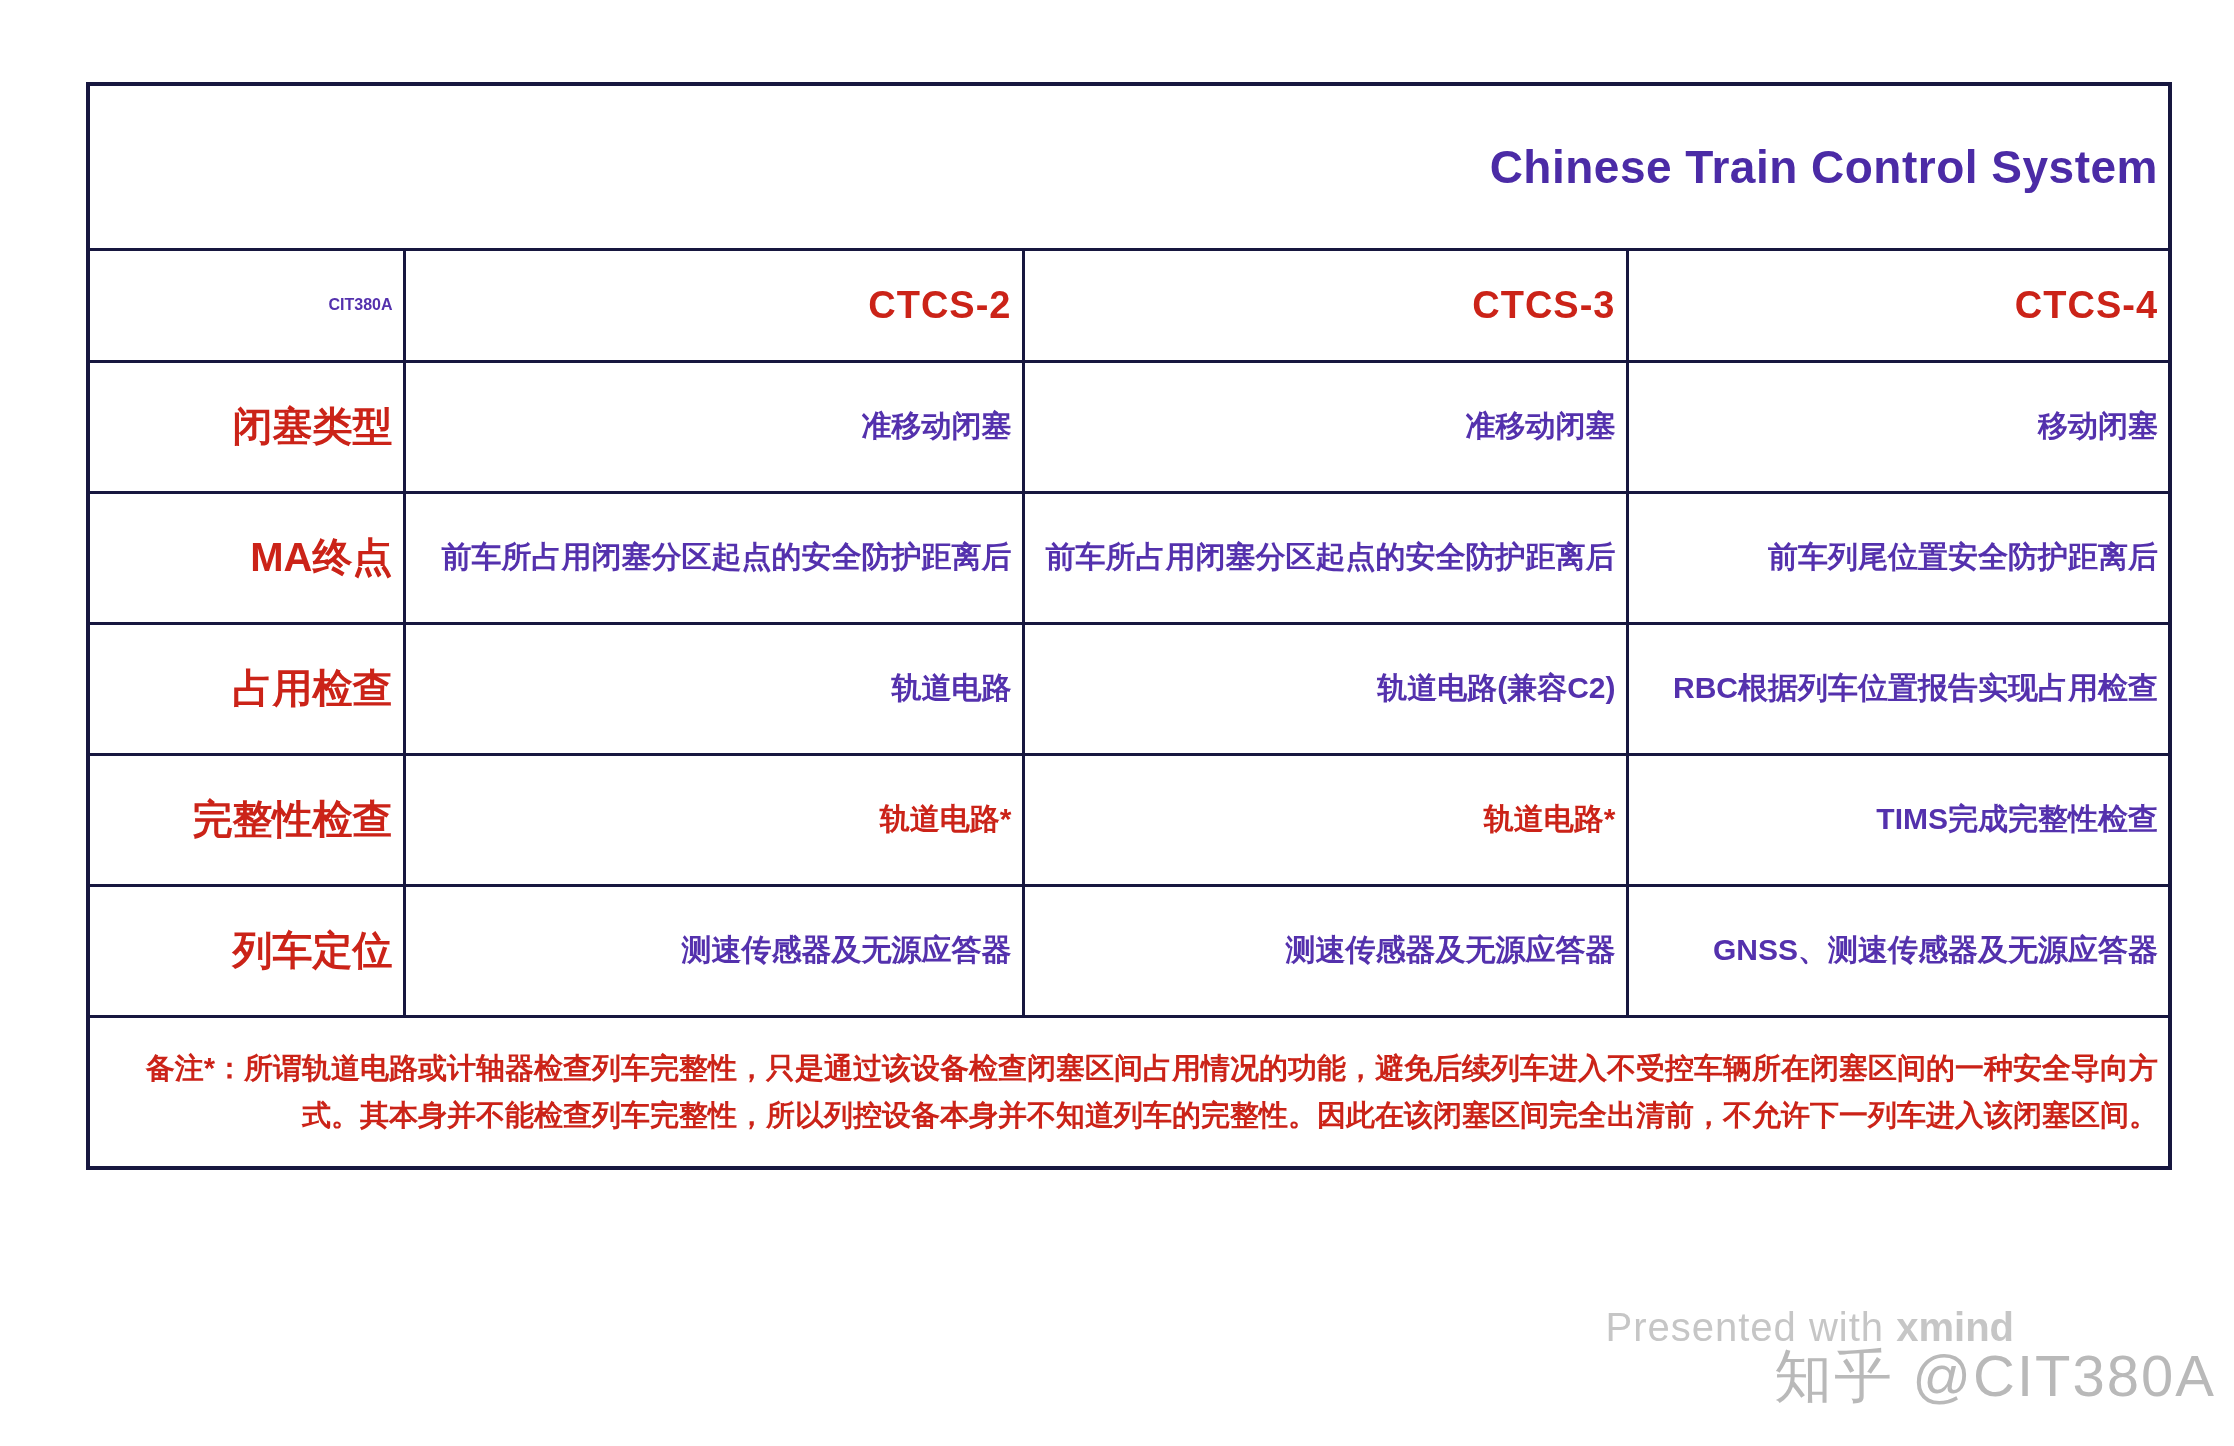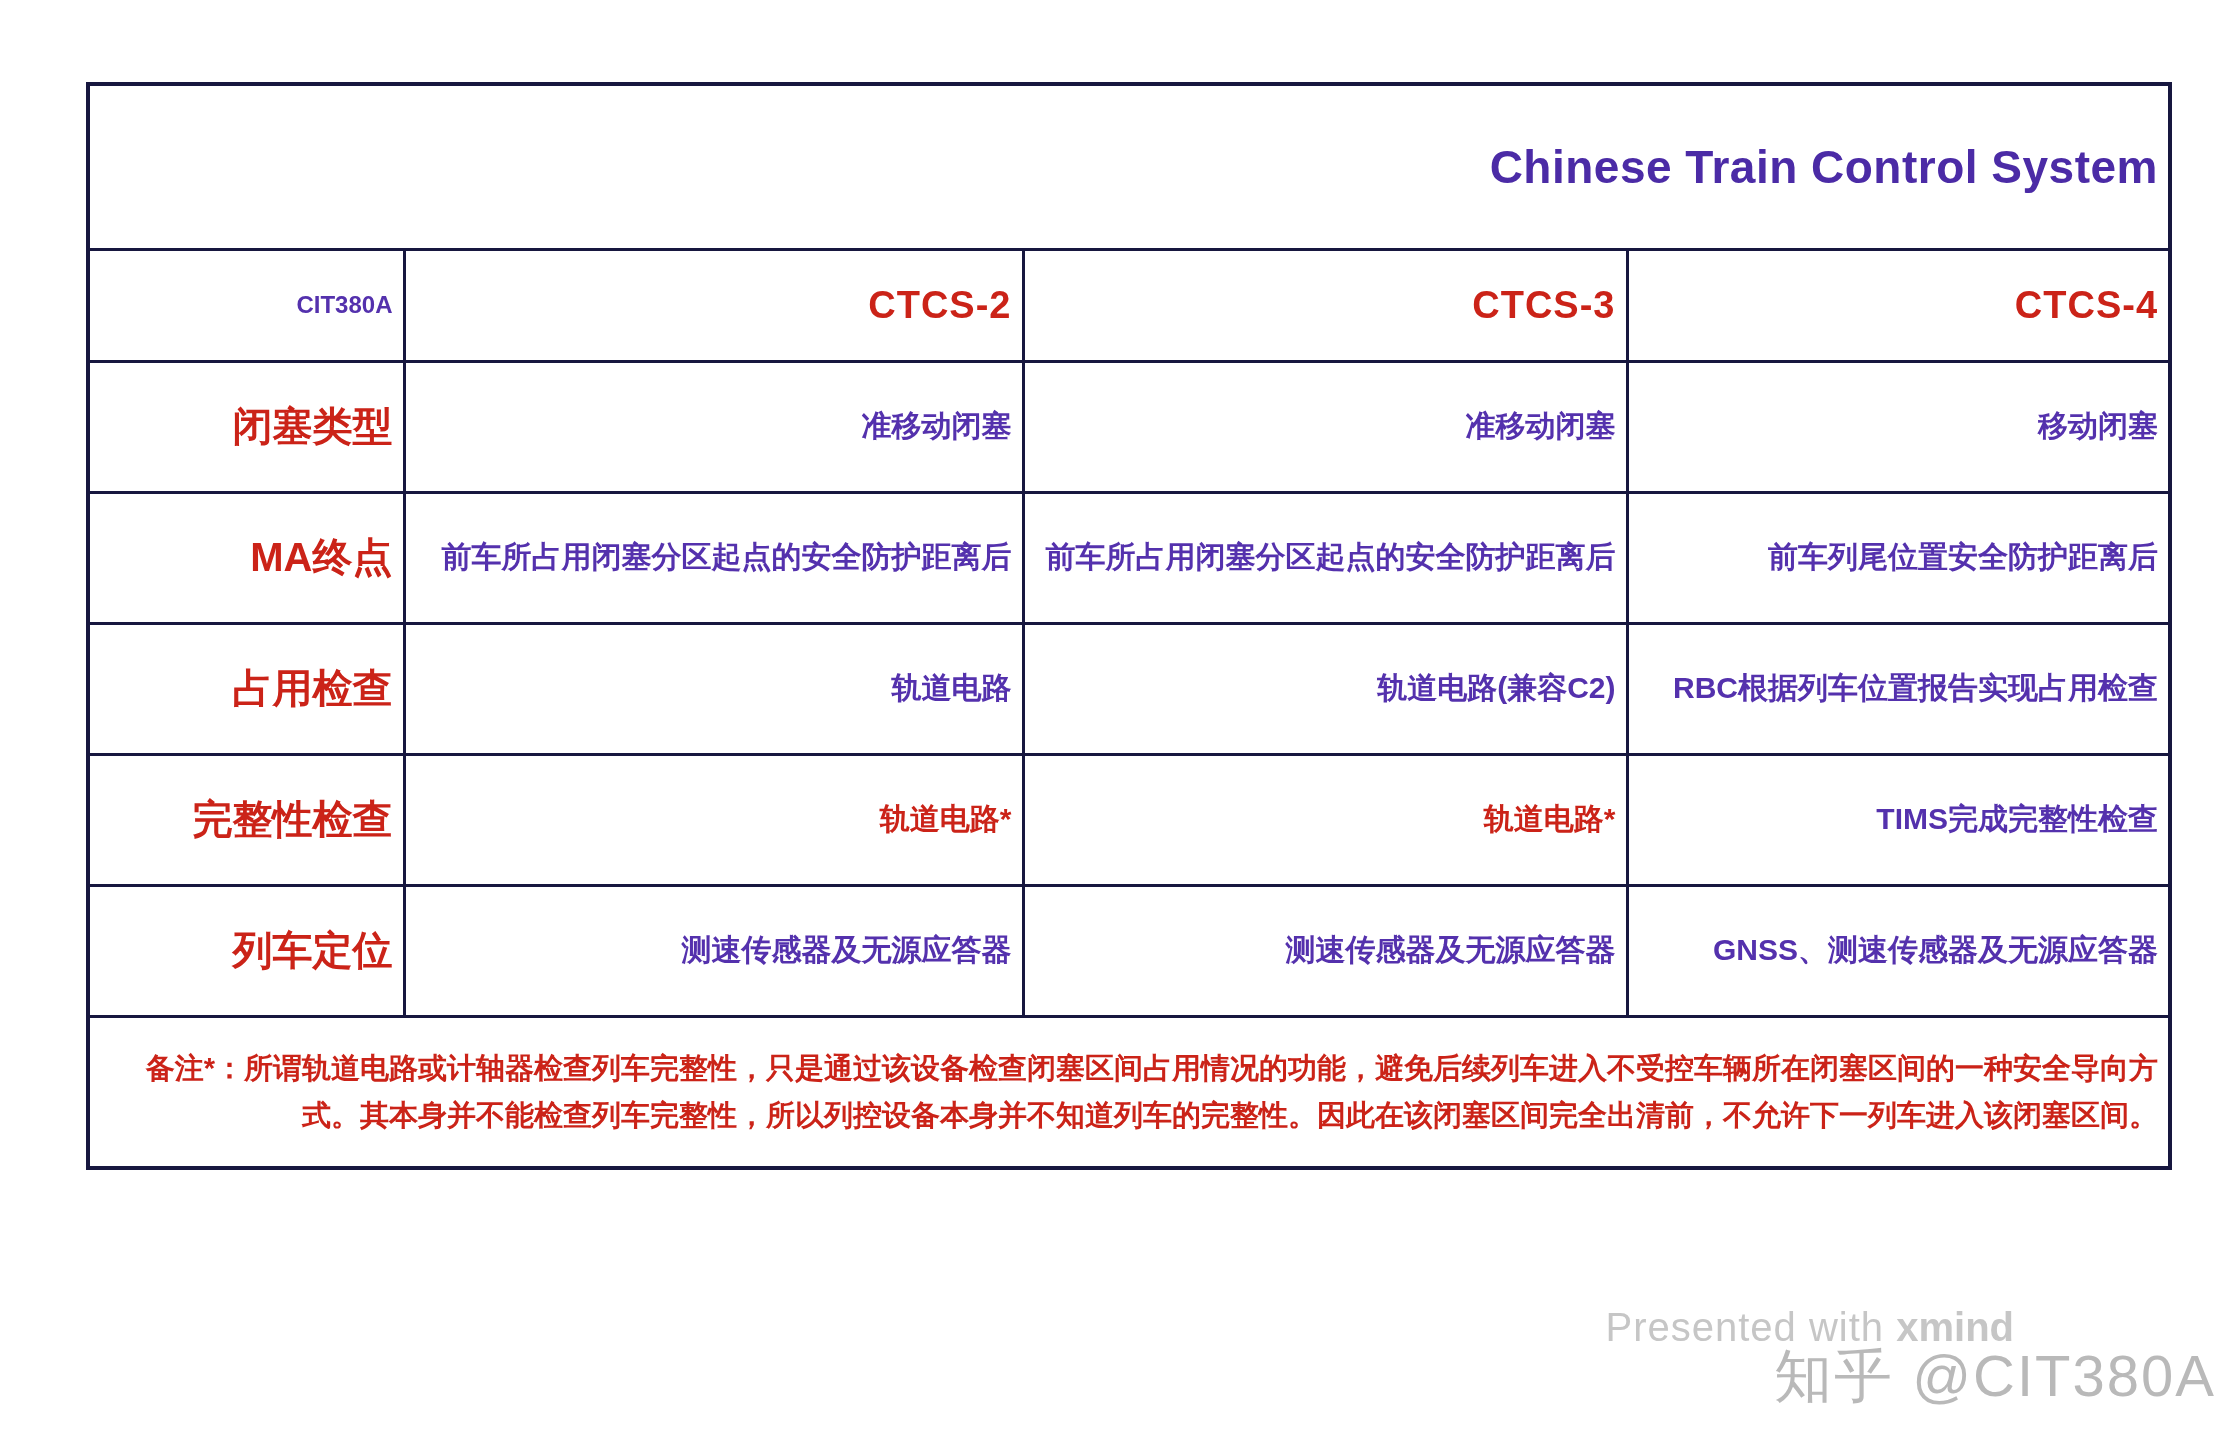--- a/index.html
+++ b/index.html
@@ -36,21 +36,21 @@
   }
   td.title-cell{
     height:165px;
     font-size:46px;
     font-weight:bold;
     color:var(--title_purple);
     letter-spacing:0.5px;
   }
   tr.header-row td{height:112px;}
   td.corner-cell{
-    font-size:24px;
+    font-size:16px;
     font-weight:bold;
     color:var(--cell_purple);
   }
   td.col-header{
     font-size:38px;
     font-weight:bold;
     color:var(--header_red);
     letter-spacing:1px;
     margin-top:14px;
   }

